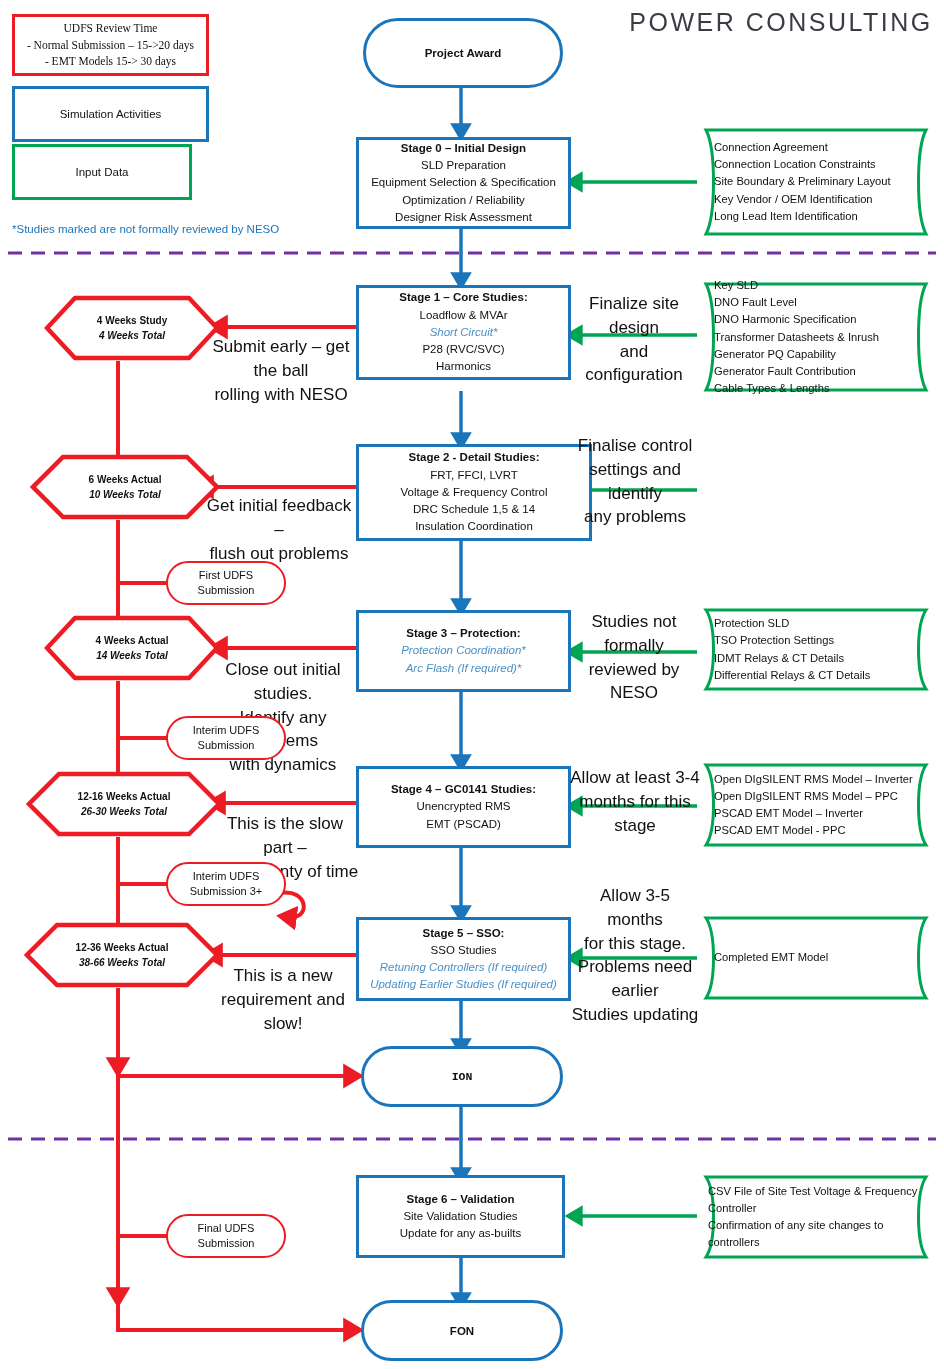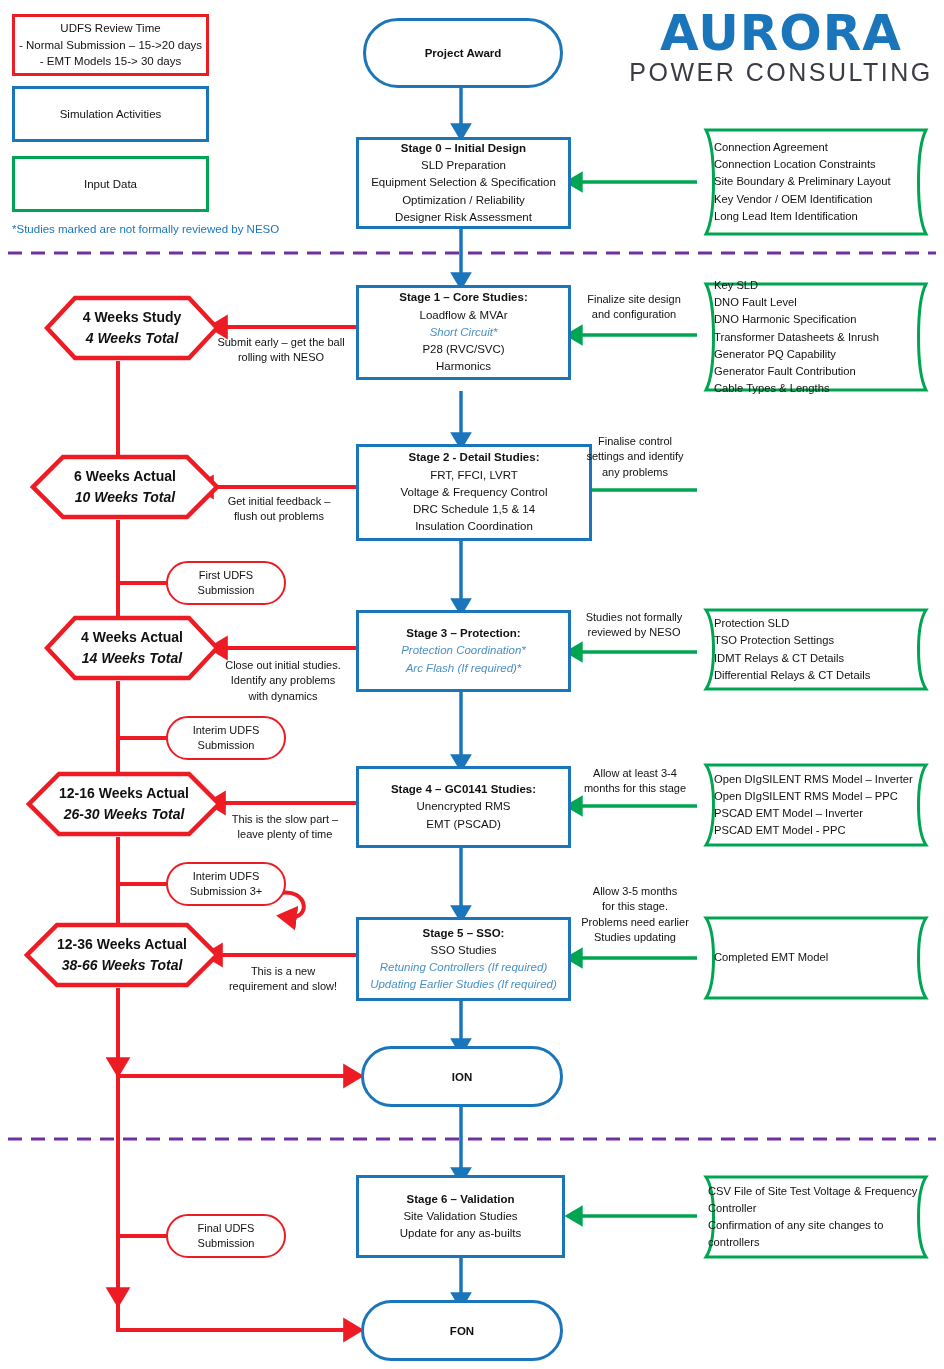--- a/index.html
+++ b/index.html
@@ -42,26 +42,26 @@
 
   
   .gdata{position:absolute;box-sizing:border-box;}
   .gdata .inner{position:absolute;left:22px;top:8px;right:22px;bottom:8px;
     font-size:11.2px;color:#111;line-height:1.52;display:flex;flex-direction:column;
     justify-content:center;}
 
   
   .hex{position:absolute;}
   .hex .lbl{position:absolute;left:0;right:0;top:50%;transform:translateY(-50%);
-    text-align:center;font-size:14px;color:#111;line-height:1.5;}
+    text-align:center;font-size:10px;color:#111;line-height:1.5;}
   .hex .lbl .a{font-weight:bold;}
   .hex .lbl .b{font-style:italic;font-weight:bold;}
 
   
-  .clab{position:absolute;text-align:center;font-size:11px;color:#111;line-height:1.4;}
+  .clab{position:absolute;text-align:center;font-size:17px;color:#111;line-height:1.4;}
 
   
   #wires{position:absolute;left:0;top:0;width:944px;height:1369px;pointer-events:none;}
 </style>
 </head>
 <body>
 
 <div id="canvas">
 
   <svg id="wires" viewBox="0 0 944 1369" xmlns="http://www.w3.org/2000/svg">
@@ -119,40 +119,39 @@
     <path d="M118,1076 L352,1076" stroke="#ED1C24" stroke-width="4" fill="none" marker-end="url(#ah-red)"></path>
 
     <line x1="118" y1="1076" x2="118" y2="1296" stroke="#ED1C24" stroke-width="4"></line>
     <path d="M118,1270 L118,1296" stroke="#ED1C24" stroke-width="4" fill="none" marker-end="url(#ah-red)"></path>
     <path d="M118,1330 L352,1330" stroke="#ED1C24" stroke-width="4" fill="none" marker-end="url(#ah-red)"></path>
     <line x1="118" y1="1296" x2="118" y2="1332" stroke="#ED1C24" stroke-width="4"></line>
 
     <path d="M280,893 C308,888 312,920 288,917" stroke="#ED1C24" stroke-width="4" fill="none" marker-end="url(#ah-red)"></path>
   </svg>
 
-  <div class="legend-box legend-red" style="left:12px;top:14px;width:197px;height:62px;">
+  <div class="legend-box legend-red" style="left:12px;top:14px;width:197px;height:62px;font-family:Liberation Serif, serif;">
     <div>
       <div>UDFS Review Time</div>
       <div>- Normal Submission – 15-&gt;20 days</div>
       <div>- EMT Models 15-&gt; 30 days</div>
     </div>
   </div>
 
   <div class="legend-box legend-blue" style="left:12px;top:86px;width:197px;height:56px;">
     <span>Simulation Activities</span>
   </div>
 
-  <div class="legend-box legend-green" style="left:12px;top:156px;width:197px;height:56px;">
+  <div class="legend-box legend-green" style="left:12px;top:144px;width:180px;height:56px;">
     <span>Input Data</span>
   </div>
 
   <div class="note-star" style="left:12px;top:223px;">*Studies marked are not formally reviewed by NESO</div>
 
   <div id="logo">
-    <div class="l1">AURORA</div>
     <div class="l2">POWER CONSULTING</div>
   </div>
 
   <div class="stad" style="left:363px;top:18px;width:200px;height:70px;">
     <span>Project Award</span>
   </div>
 
   <div class="pbox" style="left:356px;top:137px;width:215px;height:92px;">
     <div class="hd">Stage 0 – Initial Design</div>
     <div>SLD Preparation</div>
@@ -370,21 +369,21 @@
       <div class="a">12-36 Weeks Actual</div>
       <div class="b">38-66 Weeks Total</div>
     </div>
   </div>
 
   <div class="clab" style="left:208px;top:964px;width:150px;">
     <div>This is a new</div>
     <div>requirement and slow!</div>
   </div>
 
-  <div class="stad" style="left:361px;top:1046px;width:202px;height:61px;">
+  <div class="stad" style="left:361px;top:1046px;width:202px;height:61px;font-family:Liberation Mono, monospace;">
     <span>ION</span>
   </div>
 
   <div class="pbox" style="left:356px;top:1175px;width:209px;height:83px;">
     <div class="hd">Stage 6 – Validation</div>
     <div>Site Validation Studies</div>
     <div>Update for any as-builts</div>
   </div>
 
   <div class="gdata" style="left:692px;top:1174px;width:248px;height:86px;">

